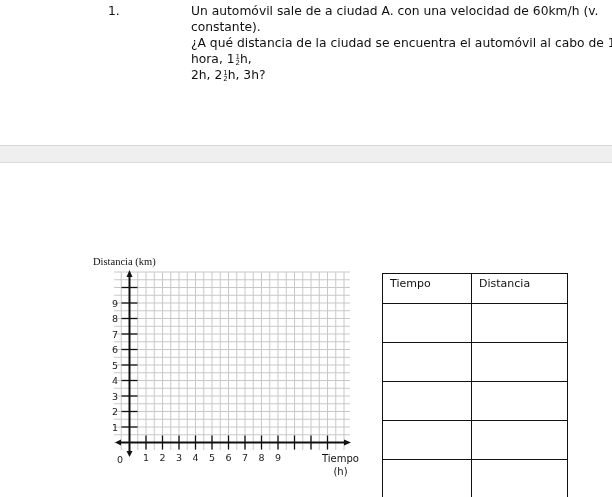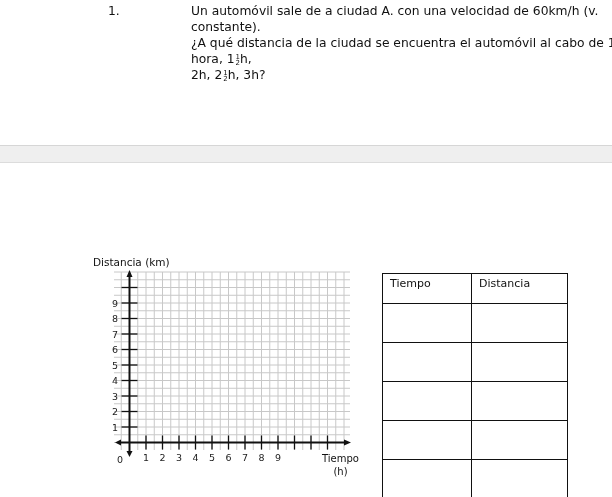--- a/index.html
+++ b/index.html
@@ -5,21 +5,21 @@
     html, body { margin: 0; padding: 0; background: #ffffff; }
     body { width: 612px; height: 497px; position: relative; overflow: hidden;
            font-family: "DejaVu Sans", sans-serif; color: #111; }
     .problem { position: absolute; left: 108px; top: 3px; width: 470px; font-size: 12.3px; line-height: 16px; }
     .problem .num { position: absolute; left: 0; top: 0; }
     .problem .text { position: absolute; left: 35px; top: 0; width: 450px; margin-left: 48px; }
     .frac { display: inline-block; vertical-align: middle; font-size: 7px; line-height: 6px; text-align: center; margin: 0 0 0 1px; }
     .frac span { display: block; }
     .divider { position: absolute; left: 0; top: 145px; width: 612px; height: 16px; background: #efefef;
                border-top: 1px solid #d6d6d6; border-bottom: 1px solid #dcdcdc; }
-    .graph-label { position: absolute; left: 93px; top: 256px; font-size: 10.5px; }
+    .graph-label { position: absolute; left: 93px; top: 256px; font-size: 10.5px; font-family: Liberation Serif, serif; }
     svg.graph { position: absolute; left: 0; top: 0; }
     .xlabel { position: absolute; left: 322px; top: 452px; font-size: 10px; line-height: 13px; text-align: center; }
     table.data { position: absolute; left: 382px; top: 273px; border-collapse: collapse; font-size: 11px; }
     table.data td, table.data th { border: 1.5px solid #111; padding: 0; vertical-align: top; text-align: left; font-weight: normal; }
     table.data th { height: 30px; padding: 3px 0 0 7px; box-sizing: border-box; }
     table.data td { height: 38px; }
     table.data col.c1 { width: 89px; }
     table.data col.c2 { width: 96px; }
   </style>
 </head>

